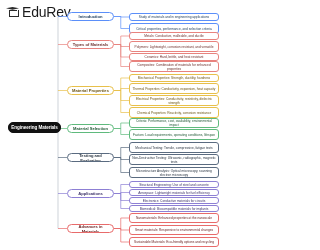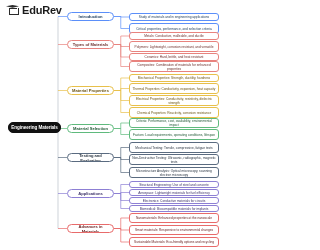--- a/index.html
+++ b/index.html
@@ -13,21 +13,21 @@
   svg.wires{position:absolute;left:0;top:0;width:223px;height:250px;pointer-events:none;}
 
   
   .logo{position:absolute;left:6px;top:4px;display:flex;align-items:center;gap:3px;}
   .cap{width:13px;height:12px;position:relative;}
   .cap .mortar{position:absolute;left:0;top:1px;width:13px;height:3px;background:#2b2b2b;
                clip-path:polygon(50% 0,100% 45%,50% 90%,0 45%);}
   .cap .body{position:absolute;left:2.5px;top:4px;width:8px;height:6px;border:1.2px solid #2b2b2b;
              border-top:none;background:#fff;}
   .cap .bar{position:absolute;left:2.5px;top:4px;width:8px;height:1.3px;background:#2b2b2b;}
-  .logo-text{font-size:11px;font-weight:700;color:#1b1b1b;letter-spacing:-.2px;}
+  .logo-text{font-size:14px;font-weight:400;color:#1b1b1b;letter-spacing:-.2px;}
 
   
   .node{position:absolute;box-sizing:border-box;display:flex;align-items:center;
         justify-content:center;text-align:center;border-radius:3px;
         background:#ffffff;overflow:hidden;}
   .node span{display:block;width:100%;padding:0 2px;}
 
   .root{background:#111111;color:#ffffff;border:1px solid #111111;border-radius:5px;
         font-size:4.6px;font-weight:700;letter-spacing:-.05px;}
 

